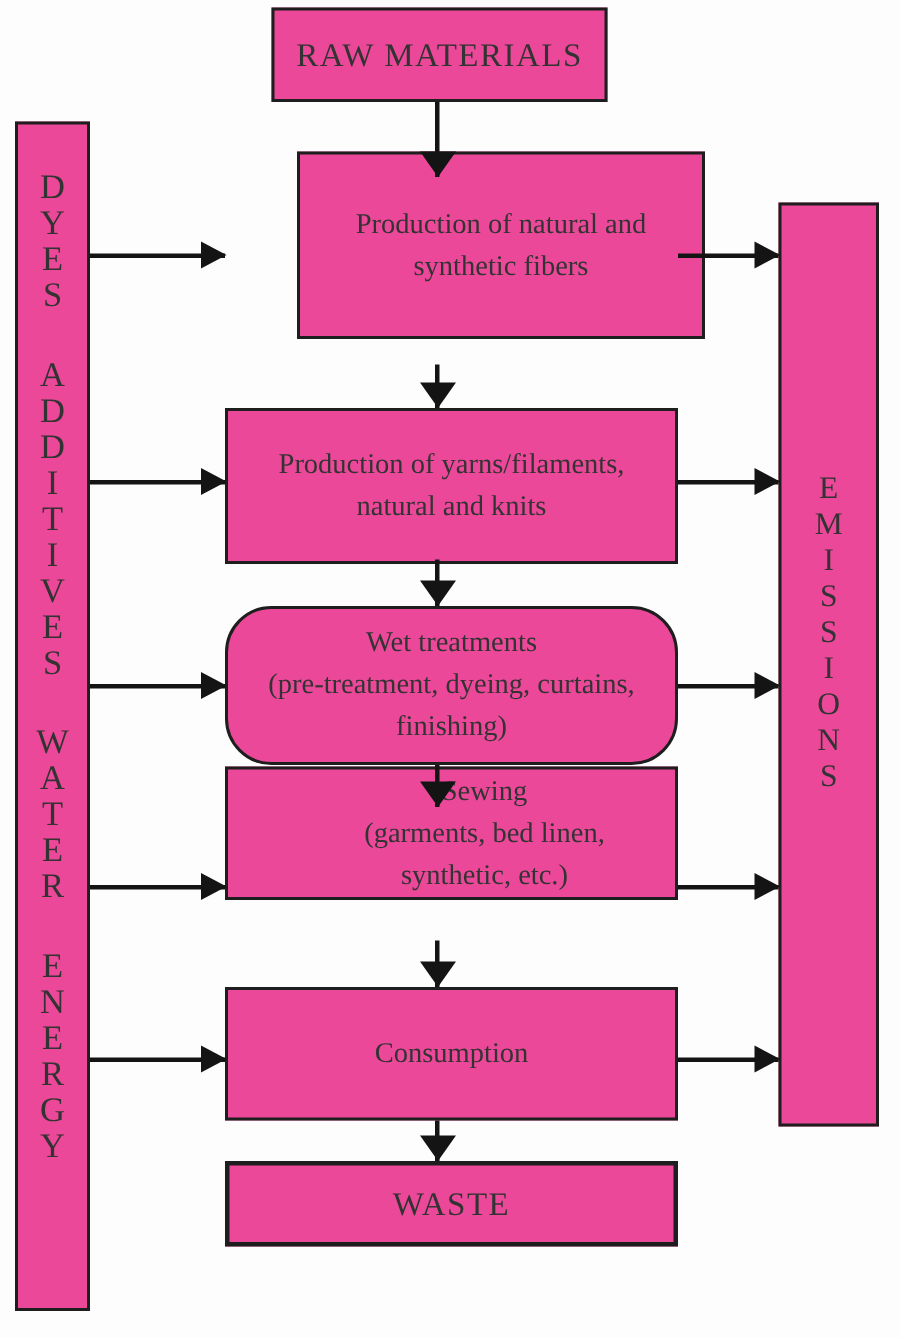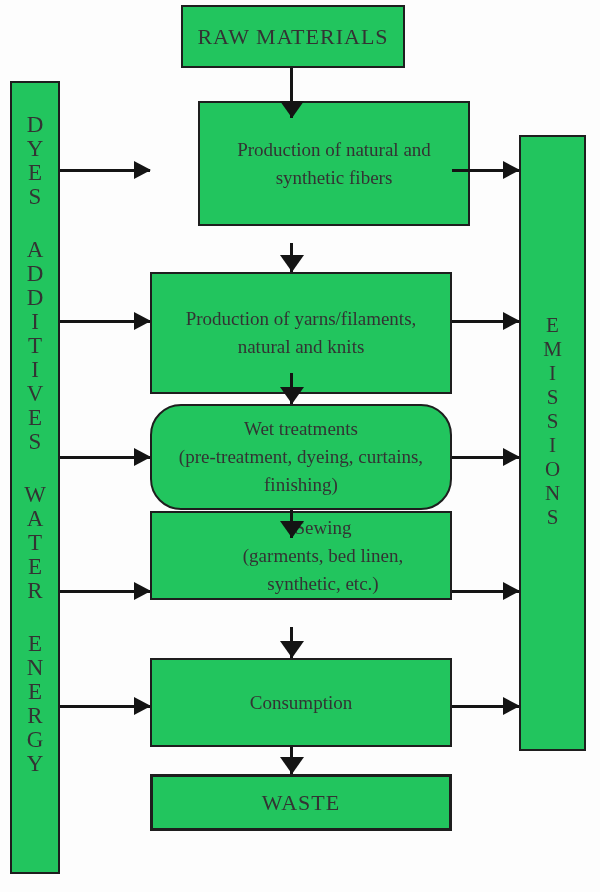--- a/index.html
+++ b/index.html
@@ -7,32 +7,32 @@
   body { font-family:"Liberation Serif","DejaVu Serif",serif; }
 
   .canvas {
     position:relative; width:600px; height:892px;
     background:#fdfdfd; color:#333; overflow:hidden;
   }
 
   .box {
     position:absolute;
     border:2px solid #1e1e1e;
-    background:#22c55e;
+    background:#ec4899;
     display:flex; flex-direction:column;
     align-items:center; justify-content:center;
     text-align:center;
   }
   .box .line { font-size:19px; line-height:28px; white-space:nowrap; }
   .caps-label { font-size:22px; letter-spacing:1px; white-space:nowrap; }
 
   
   #raw-box        { left:181px; top:5px;   width:224px; height:63px; }
   #box-fibers     { left:150px; top:101px; width:272px; height:125px;margin-left:48px; }
-  #box-yarns      { left:150px; top:272px; width:302px; height:122px; }
+  #box-yarns      { left:150px; top:272px; width:302px; height:104px; }
   #box-wet        { left:150px; top:404px; width:302px; height:106px;border-radius:31px; }
   #box-sewing     { left:150px; top:511px; width:302px; height:89px;padding-left:44px; }
   #box-consumption{ left:150px; top:658px; width:302px; height:89px;justify-content:center; }
   #waste-box      { left:150px; top:774px; width:302px; height:57px; border-width:3px; }
 
   #left-rail  { left:10px;  top:81px;  width:50px; height:793px;
                 justify-content:flex-start; padding-top:30px; }
   #right-rail { left:519px; top:135px; width:67px; height:616px;
                 justify-content:flex-start; padding-top:176px; }
 

